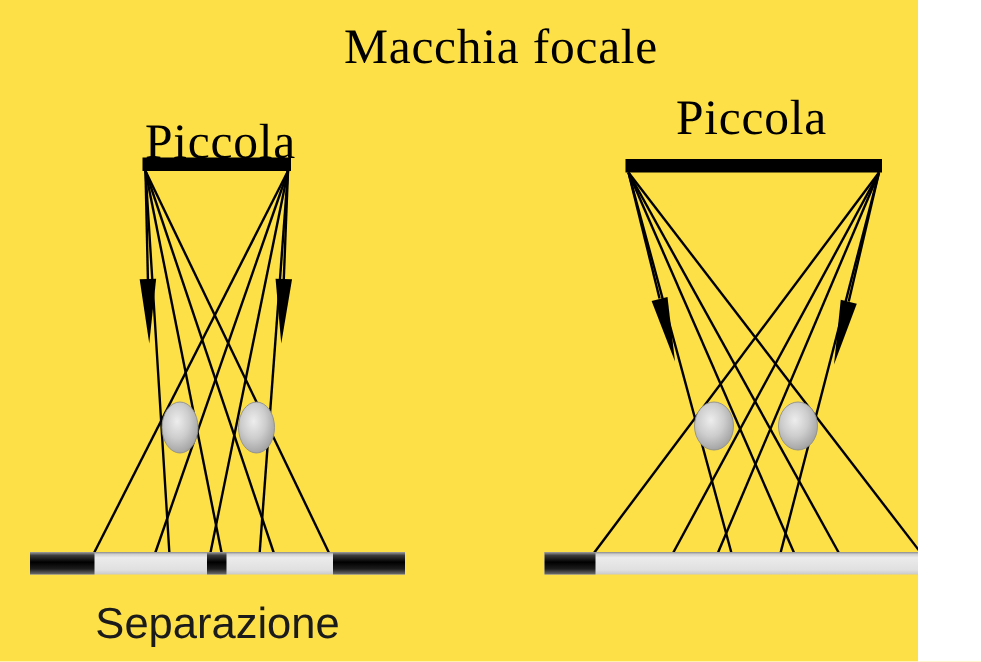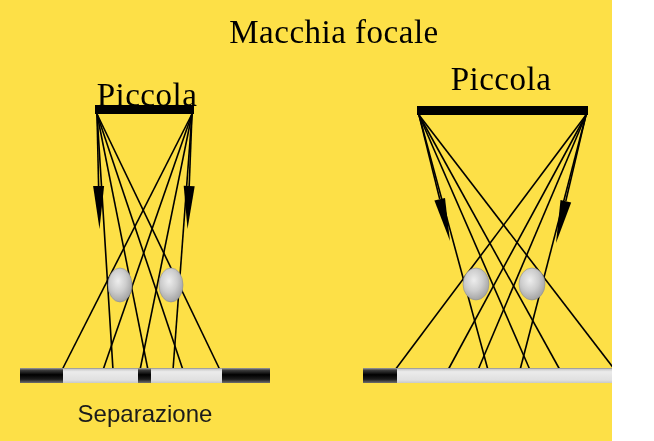--- a/index.html
+++ b/index.html
@@ -13,21 +13,21 @@
   .stage svg{position:absolute;left:0;top:0;}
   .txt{position:absolute;text-align:center;white-space:nowrap;color:#000;}
   .serif{
     font-family:"Liberation Serif", serif;
     font-size:33px;
     letter-spacing:0.5px;
     line-height:1;
   }
   .sans{
     font-family:"Liberation Sans", sans-serif;
-    font-size:24px;
+    font-size:29px;
     line-height:1;
     color:#1b1b1b;
   }
   .title-pos{top:16px;left:7px;width:654px;}
   .piccola-pos{top:63px;left:47px;width:200px;margin-top:16px;}
   .grande-pos{top:63px;left:401px;width:200px;}
   .sep-pos{top:402px;left:45px;width:200px;}
   .fili-pos{top:402px;left:268px;width:100px;}
   .nonsep-pos{top:402px;left:370px;width:230px;}
 </style>

